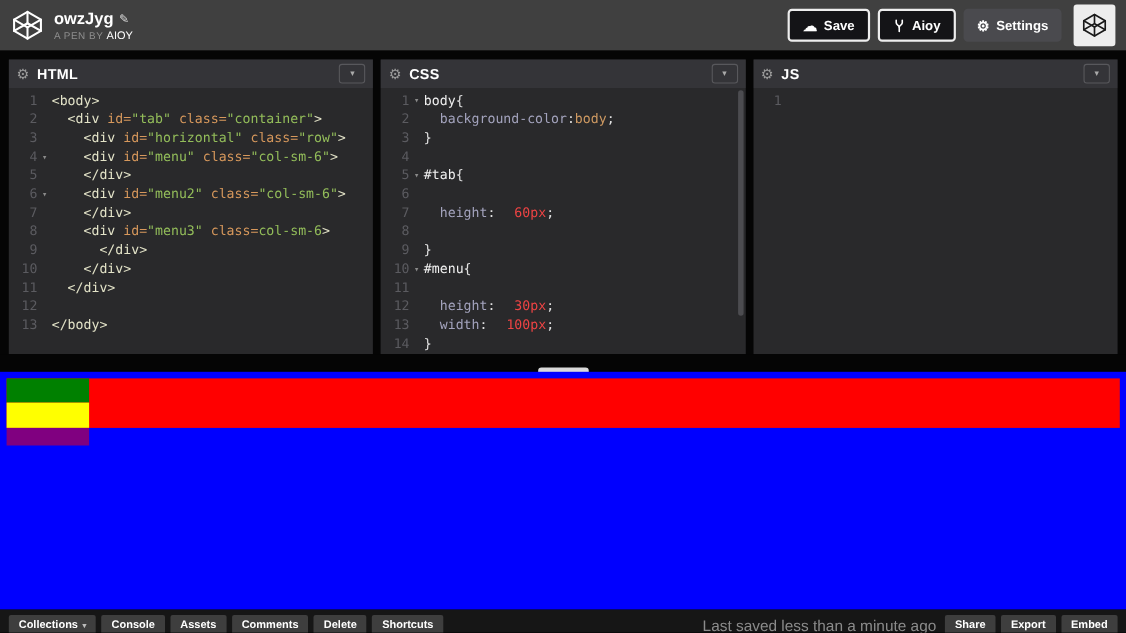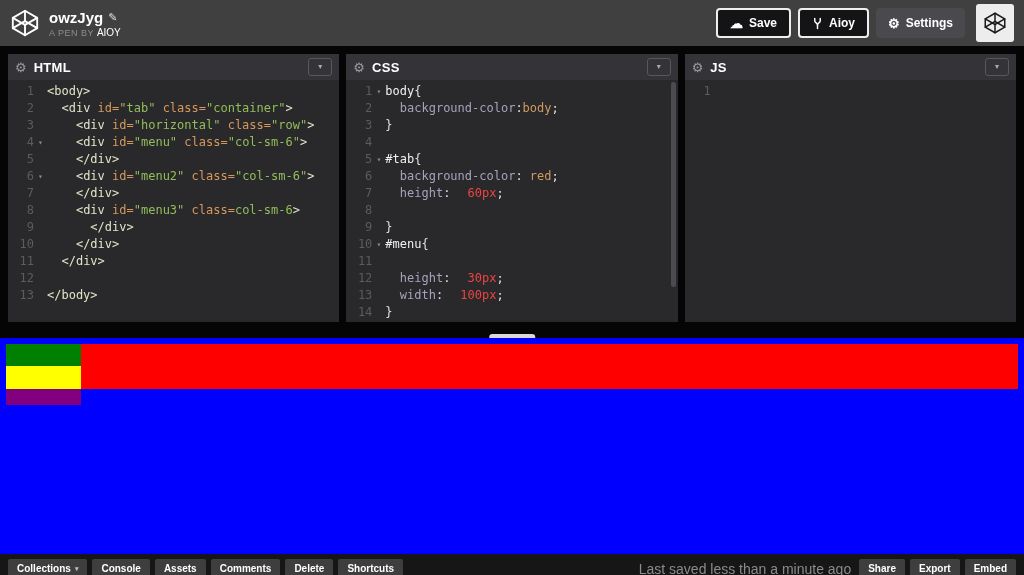--- a/index.html
+++ b/index.html
@@ -225,21 +225,20 @@
             <span class="code"></span>
           </div>
           <div class="code-line">
             <span class="ln">5</span>
             <span class="fold">▾</span>
             <span class="code"><span class="tk-sel">#tab</span><span class="tk-pun">{</span></span>
           </div>
           <div class="code-line">
             <span class="ln">6</span>
             <span class="fold"></span>
-            <span class="code"><span class="tk-pl">  </span><span class="tk-prop">background-color</span><span class="tk-pun">: </span><span class="tk-val">red</span><span class="tk-pun">;</span></span>
           </div>
           <div class="code-line">
             <span class="ln">7</span>
             <span class="fold"></span>
             <span class="code"><span class="tk-pl">  </span><span class="tk-prop">height</span><span class="tk-pun">: </span><span class="tk-num">60px</span><span class="tk-pun">;</span></span>
           </div>
           <div class="code-line">
             <span class="ln">8</span>
             <span class="fold"></span>
             <span class="code"></span>

